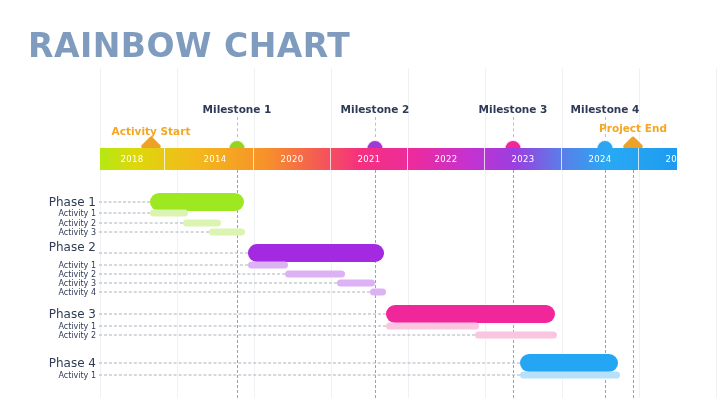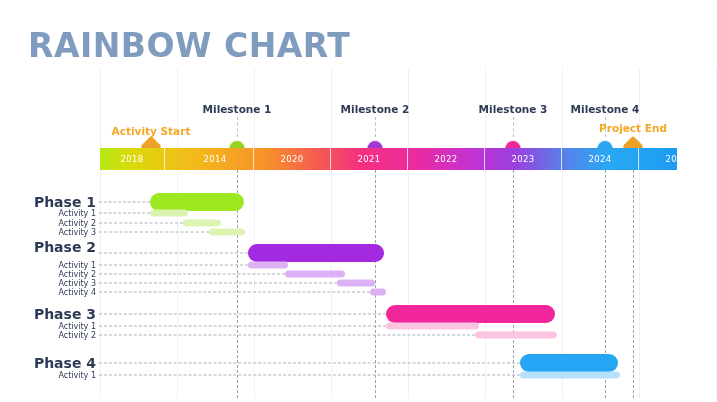--- a/index.html
+++ b/index.html
@@ -79,21 +79,21 @@
     border-left:1px dashed #9aa2b1;
   }
 
   
   .row-label{
     position:absolute;right:0;
     font-family:"DejaVu Sans","Liberation Sans",sans-serif;
     color:#2f3b56;white-space:nowrap;
     transform:translateY(-50%);
   }
-  .row-label.phase{font-size:14px;font-weight:bold;}
+  .row-label.phase{font-size:12px;font-weight:normal;}
   .row-label.act{font-size:8px;}
   .lead{
     position:absolute;height:0;
     border-top:1px dashed #aab1be;
     transform:translateY(-50%);
   }
   .bar{
     position:absolute;border-radius:9px;
     transform:translateY(-50%);
   }

